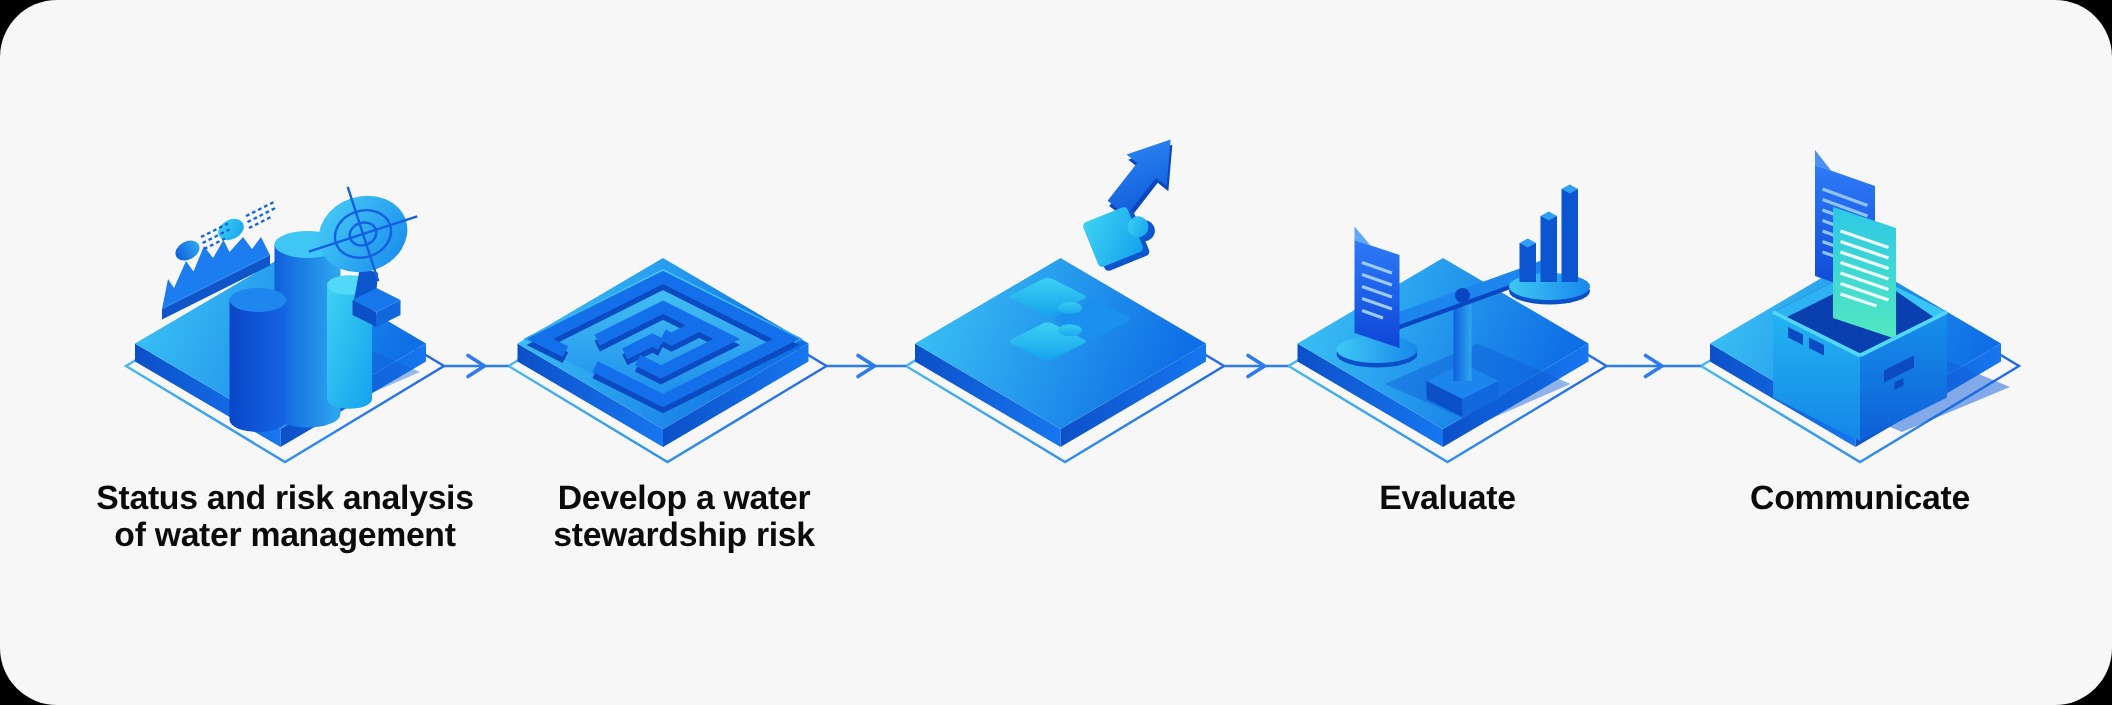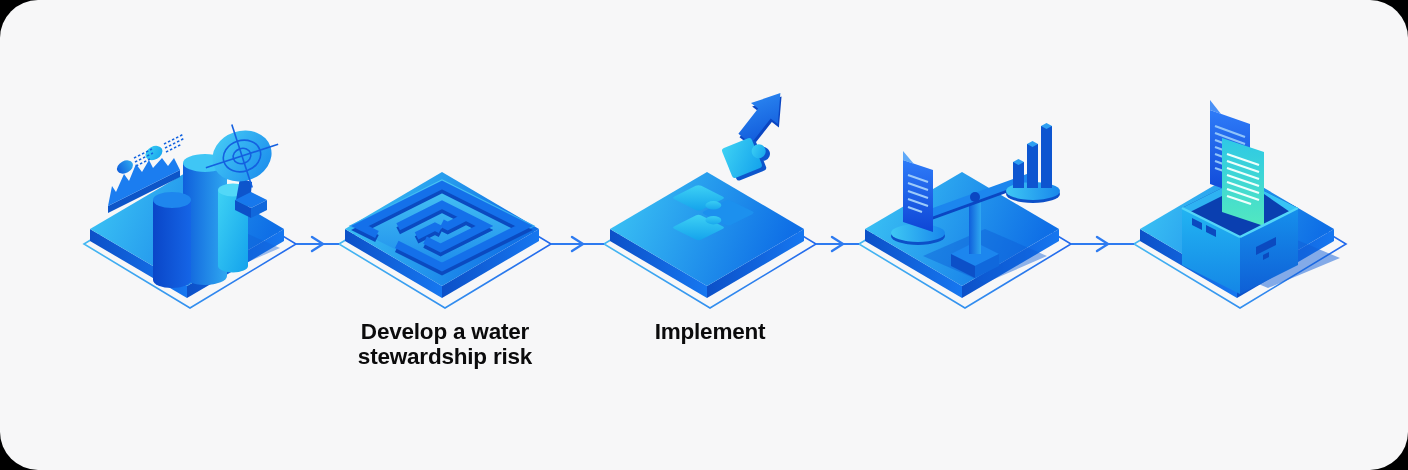--- a/index.html
+++ b/index.html
@@ -285,24 +285,29 @@
   </svg>
   <svg class="connector" style="left:816px;width:43px" viewBox="0 0 43 18">
     <line x1="0" y1="9" x2="43" y2="9" stroke="#2e7bf0" stroke-width="1.8"></line>
     <path d="M 16,2 L 27,9 L 16,16" fill="none" stroke="#2e7bf0" stroke-width="2.4" stroke-linecap="round" stroke-linejoin="round"></path>
   </svg>
   <svg class="connector" style="left:1071px;width:63px" viewBox="0 0 63 18">
     <line x1="0" y1="9" x2="63" y2="9" stroke="#2e7bf0" stroke-width="1.8"></line>
     <path d="M 26,2 L 37,9 L 26,16" fill="none" stroke="#2e7bf0" stroke-width="2.4" stroke-linecap="round" stroke-linejoin="round"></path>
   </svg>
 
-  <div class="step-label" style="left:285px">
+  <div class="step-label" style="left:30px">
+    <span>Status and risk analysis</span>
+    <span>of water management</span>
+  </div>
+  <div class="step-label" style="left:296px">
     <span>Develop a water</span>
     <span>stewardship risk</span>
   </div>
-  <div class="step-label" style="left:550px">
-    <span>Implement</span>
+  <div class="step-label" style="left:805px">
+    <span>Evaluate</span>
     <span></span>
   </div>
   <div class="step-label" style="left:1080px">
+    <span>Communicate</span>
   </div>
 
 </div>
 
 </body></html>

